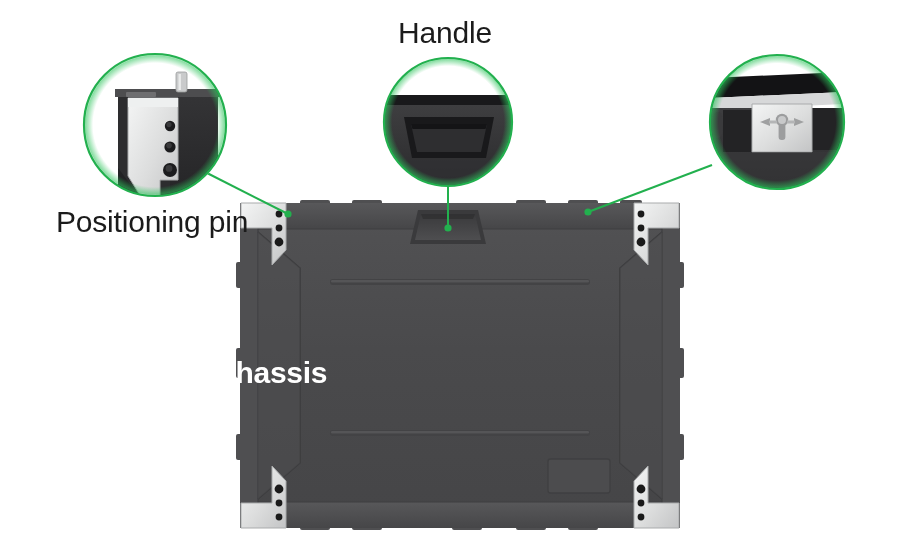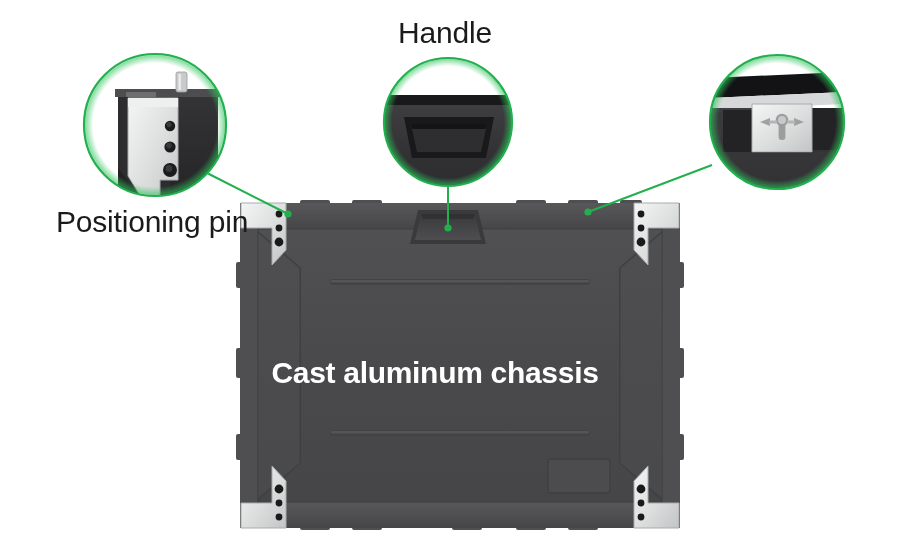--- a/index.html
+++ b/index.html
@@ -21,22 +21,22 @@
     letter-spacing:-0.2px;
     white-space:nowrap;
     font-family:"Liberation Sans", sans-serif;
   }
   #label-positioning-pin{ left:30px;  top:205px;margin-left:26px; }
   #label-handle{         left:398px;  top:16px; }
   #label-keyhole{        left:722px; top:205px; }
 
   #label-chassis{
     position:absolute;
-    left:17px; top:356px; width:836px;
-    text-align:center;
+    left:0; top:356px; width:836px;
+    text-align:left;
     color:#ffffff;
     font-size:30px;
     font-weight:700;
     letter-spacing:-0.3px;
     white-space:nowrap;
     font-family:"Liberation Sans", sans-serif;
   }
 </style>
 </head>
 <body>

